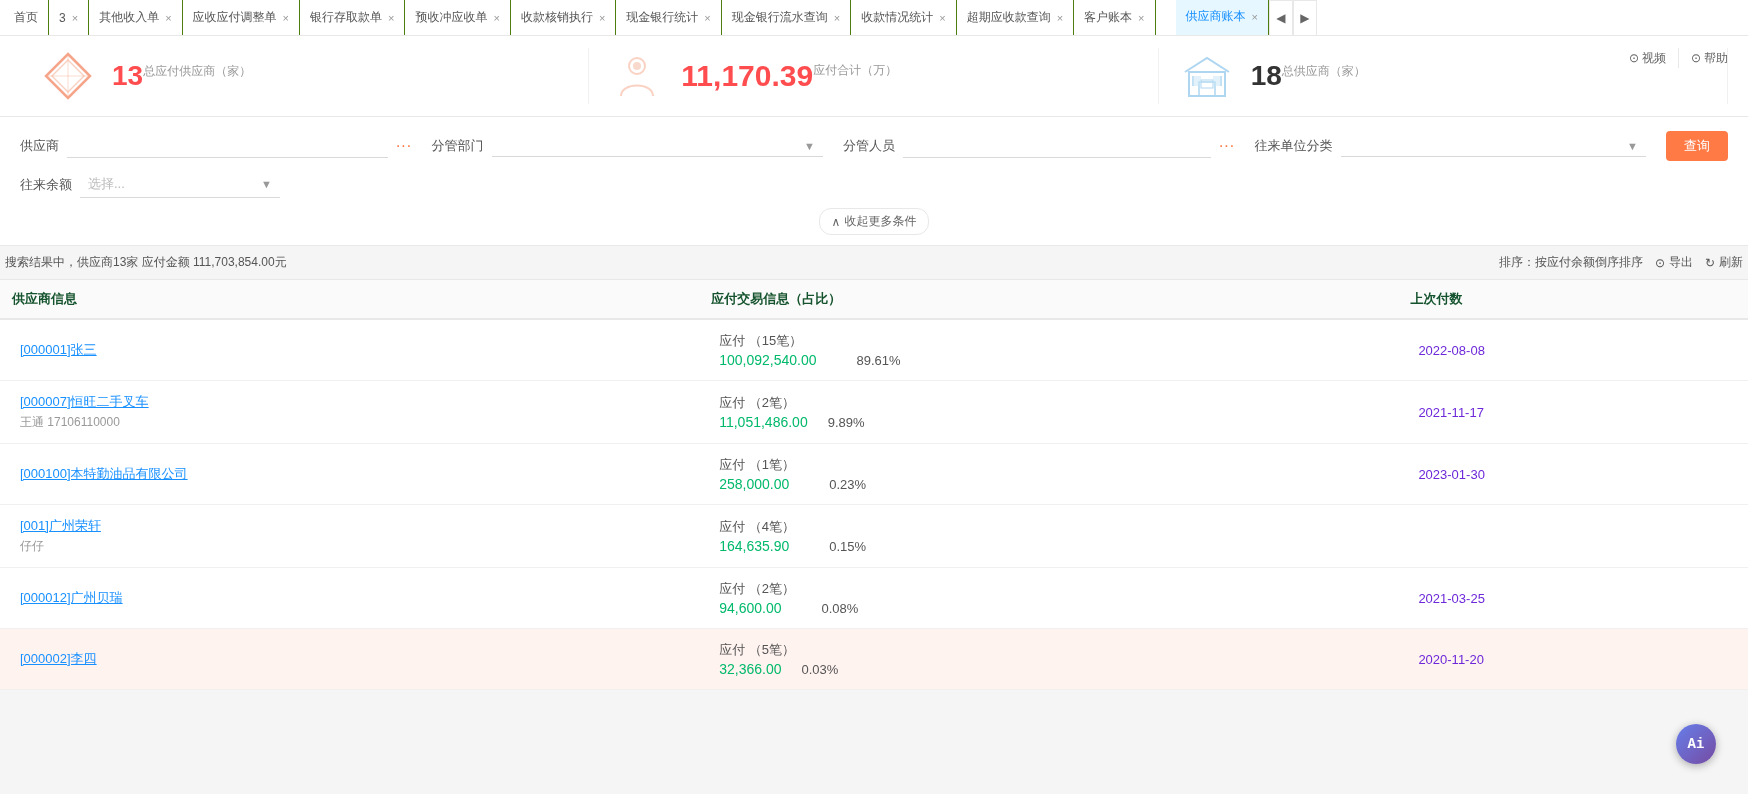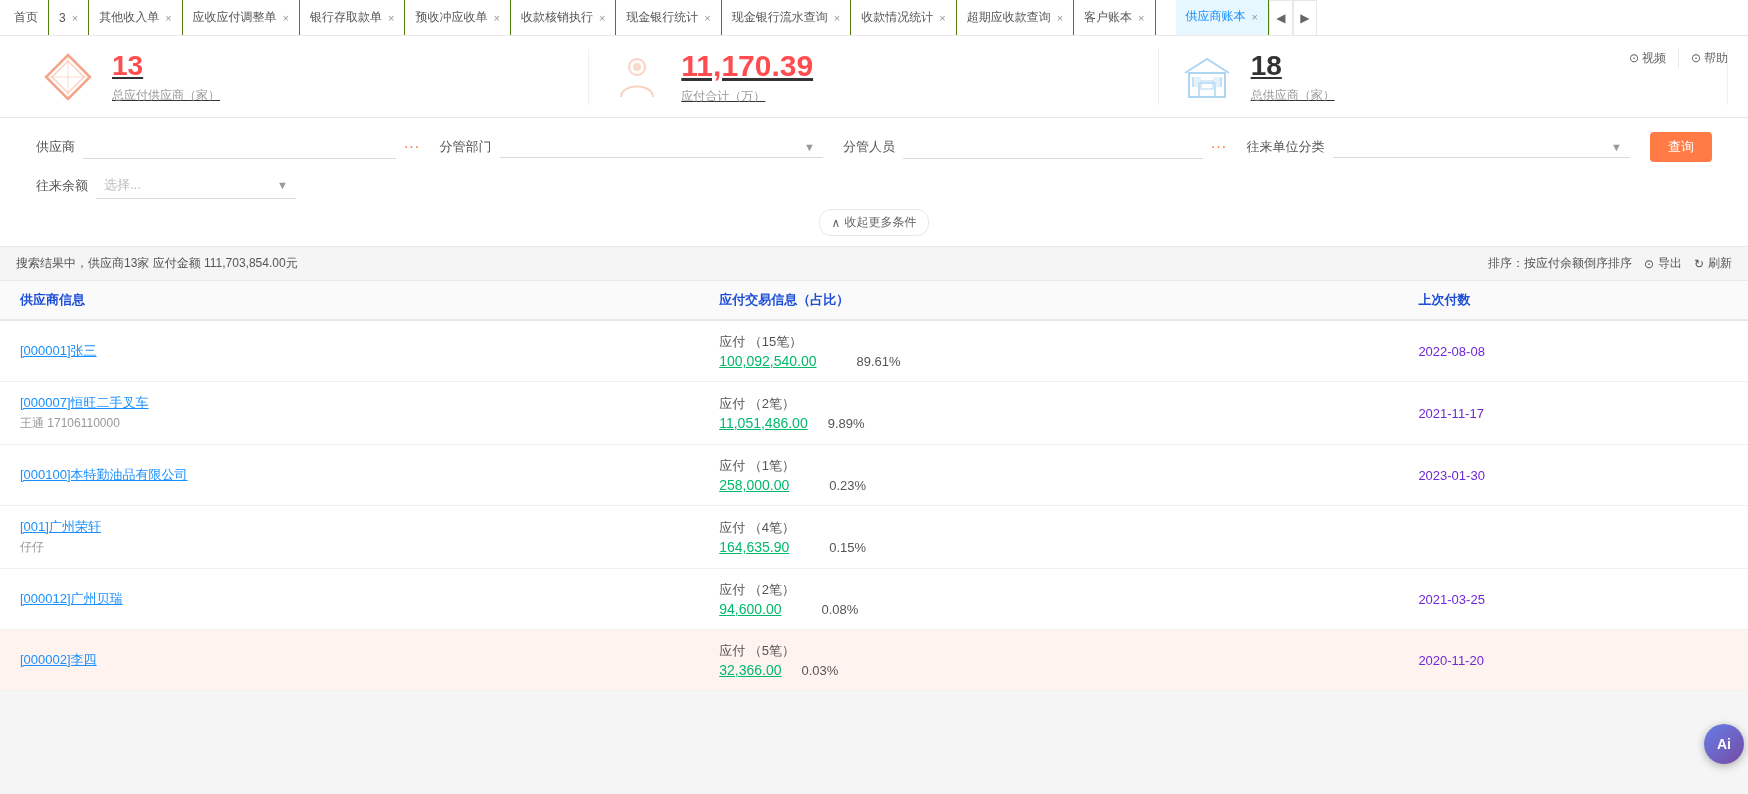--- a/index.html
+++ b/index.html
@@ -50,39 +50,39 @@
     .summary-card:last-of-type { border-right: none; }
     .summary-icon {
       width: 56px;
       height: 56px;
       margin-right: 16px;
       flex-shrink: 0;
       display: flex;
       align-items: center;
       justify-content: center;
     }
-    .summary-info { display: flex; flex-direction: column; text-decoration: underline; }
+    .summary-info { display: flex; flex-direction: row; }
     .summary-number { font-size: 28px; font-weight: bold; color: #ff4d4f; line-height: 1.2; }
     .summary-label { font-size: 12px; color: #999; margin-top: 4px; }
     .summary-actions {
       position: absolute;
       right: 20px;
       top: 12px;
       font-size: 12px;
       color: #666;
       display: flex;
       gap: 8px;
     }
     .summary-actions span { cursor: pointer; display: flex; align-items: center; gap: 3px; }
     .divider-v { width: 1px; height: 20px; background: #e8e8e8; margin: 0 4px; }
 
     
     .filter-area {
       background: #fff;
-      padding: 14px 36px 10px;
+      padding: 14px 20px 10px;
       border-bottom: 1px solid #e8e8e8;
     }
     .filter-row {
       display: flex;
       align-items: center;
       gap: 20px;
       margin-bottom: 10px;
     }
     .filter-item {
       display: flex;
@@ -141,21 +141,21 @@
       background: #fff;
       margin: 0 auto;
       width: fit-content;
     }
 
     
     .result-bar {
       display: flex;
       align-items: center;
       justify-content: space-between;
-      padding: 8px 16px;
+      padding: 8px 5px;
       background: #f5f5f5;
       border-bottom: 1px solid #e8e8e8;
       font-size: 12px;
       color: #555;
     }
     .result-actions {
       display: flex;
       align-items: center;
       gap: 12px;
       color: #555;
@@ -170,45 +170,45 @@
     }
     .data-table {
       width: 100%;
       border-collapse: collapse;
     }
     .data-table thead tr {
       background: #fafafa;
       border-bottom: 2px solid #e8e8e8;
     }
     .data-table thead th {
-      padding: 10px 20px;
+      padding: 10px 12px;
       text-align: left;
       font-size: 13px;
       font-weight: 600;
-      color: #1d4ed8;
+      color: #14532d;
       white-space: nowrap;
     }
     .data-table tbody tr {
       border-bottom: 1px solid #f0f0f0;
       transition: background 0.15s;
     }
     .data-table tbody tr.highlighted { background: #fff3f0; }
     .data-table tbody td {
       padding: 12px 20px;
       font-size: 13px;
       color: #333;
       vertical-align: middle;
     }
     .supplier-link {
       color: #1890ff;
       text-decoration: underline;
       cursor: pointer;
     }
     .supplier-sub { color: #999; font-size: 12px; margin-top: 3px; }
-    .amount-green { color: #00b96b; font-size: 14px; text-decoration: underline; }
+    .amount-green { color: #00b96b; font-size: 14px; }
     .amount-label { color: #555; font-size: 13px; margin-bottom: 2px; }
     .percent { color: #555; font-size: 13px; margin-left: 20px; }
     .date-text { color: #6d28d9; font-size: 13px; }
 
     
     ::-webkit-scrollbar { width: 6px; height: 6px; }
     ::-webkit-scrollbar-thumb { background: #ccc; border-radius: 3px; }
     ::-webkit-scrollbar-track { background: #f5f5f5; }
   </style>
 </head>
@@ -493,15 +493,15 @@
         <span class="amount-green">32,366.00</span>
         <span class="percent">0.03%</span>
       </div>
     </td>
           <td><span class="date-text">2020-11-20</span></td>
         </tr>
       </tbody>
   </table>
 </div>
 
-<div style="position:fixed; bottom:30px; right:4px; background:linear-gradient(135deg,#667eea,#764ba2); color:#fff; border-radius:50%; width:40px; height:40px; display:flex; align-items:center; justify-content:center; font-size:14px; font-weight:bold; cursor:pointer; box-shadow:0 2px 8px rgba(0,0,0,0.3);">
+<div style="position:fixed; bottom:30px; right:32px; background:linear-gradient(135deg,#667eea,#764ba2); color:#fff; border-radius:50%; width:40px; height:40px; display:flex; align-items:center; justify-content:center; font-size:14px; font-weight:bold; cursor:pointer; box-shadow:0 2px 8px rgba(0,0,0,0.3);font-family:Liberation Mono, monospace;">
   <span>Ai</span>
 </div>
 
 </body></html>

